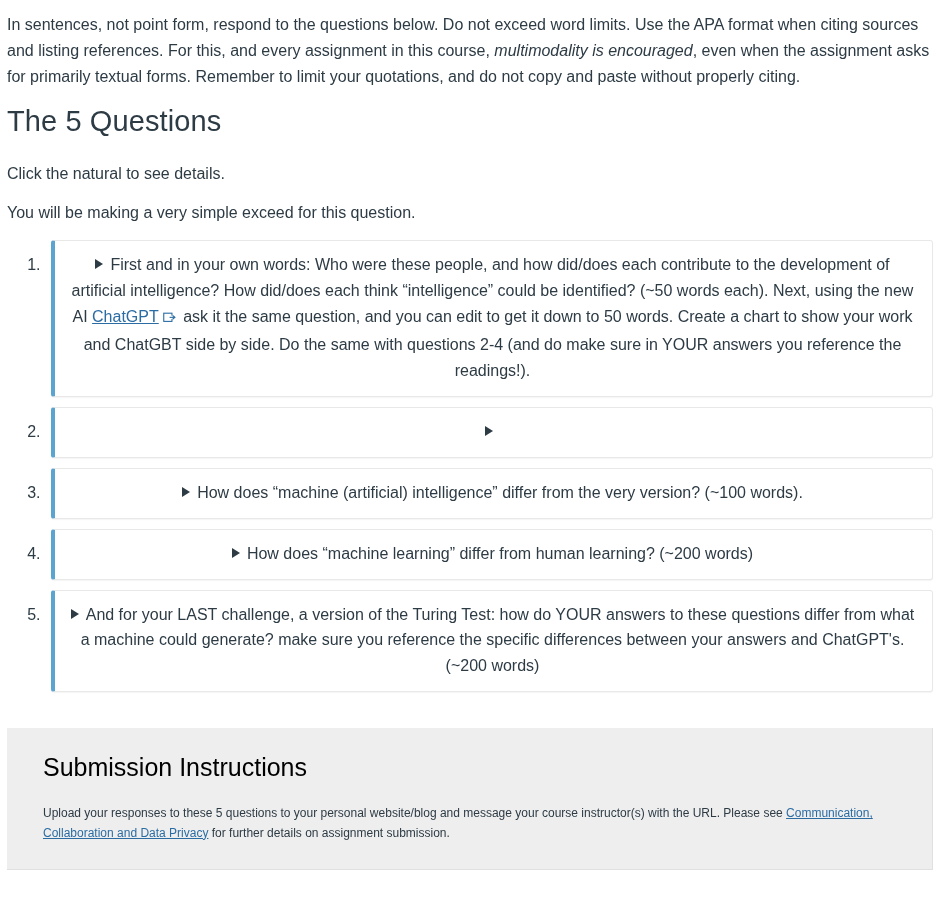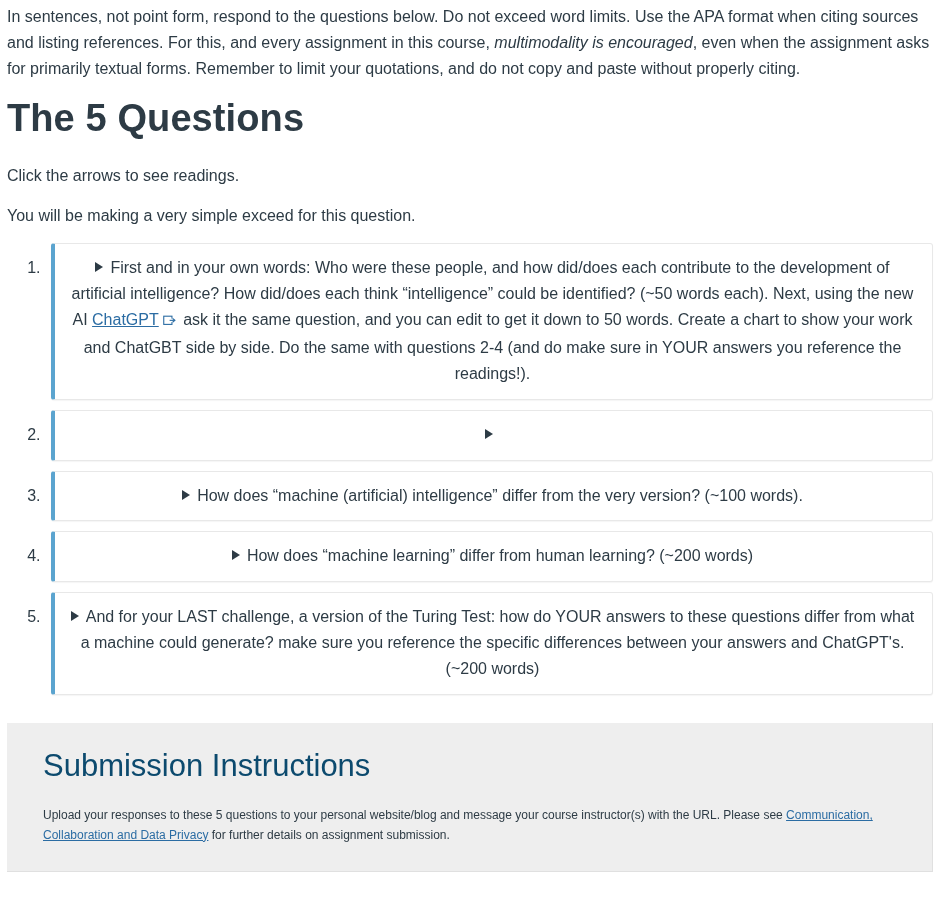--- a/index.html
+++ b/index.html
@@ -12,39 +12,39 @@
     height: 899px;
     font-family: "Liberation Sans", sans-serif;
     color: #2d3b45;
     font-size: 16px;
     line-height: 1.55;
     overflow: hidden;
     position: relative;
   }
 
   .page {
-    padding: 4px 7px;
+    padding: 12px 7px;
     box-sizing: border-box;
     width: 940px;
   }
 
   p.body-text {
     margin: 0 0 14px 0;
     font-size: 16px;
     line-height: 1.62;
     color: #2d3b45;
   }
 
   .intro {
     margin: 6px 0 22px 0;
   }
 
   h2.section-title {
-    font-size: 38px;
-    font-weight: 700;
+    font-size: 29px;
+    font-weight: 400;
     line-height: 1.2;
     margin: 0 0 22px 0;
     color: #2d3b45;
     letter-spacing: .1px;
   }
 
   em { font-style: italic; }
 
   
   ol.questions {
@@ -104,43 +104,43 @@
     margin: 14px 0 0 0;
     background: #eeeeee;
     border-right: 1px solid #e0e0e0;
     border-bottom: 1px solid #e0e0e0;
     padding: 24px 30px 26px 36px;
     box-sizing: border-box;
     width: 926px;
     margin-left: 7px;
   }
   .submission h3 {
-    font-size: 31px;
+    font-size: 25px;
     font-weight: 400;
     margin: 0 0 22px 0;
     line-height: 1.2;
-    color: #0c4a6e;
+    color: #000000;
   }
   .submission p {
     margin: 0;
     font-size: 12px;
     line-height: 1.62;
     color: #2d3b45;
   }
 </style>
 </head>
 <body>
 
 <div class="page">
 
   <p class="body-text intro"><span>In sentences, not point form, respond to the questions below. Do not exceed word limits. Use the APA format when citing sources and listing references. For this, and every assignment in this course, </span><em>multimodality is encouraged</em><span>, even when the assignment asks for primarily textual forms. Remember to limit your quotations, and do not copy and paste without properly citing.</span></p>
 
   <h2 class="section-title">The 5 Questions</h2>
 
-  <p class="body-text">Click the arrows to see readings.</p>
+  <p class="body-text">Click the natural to see details.</p>
 
   <p class="body-text">You will be making a very simple exceed for this question.</p>
 
   <ol class="questions">
 
     <li>
       <div class="qbox">
         <p class="qtext"><span class="marker-triangle"></span><span>First and in your own words:  Who were these people, and how did/does each contribute to the development of artificial intelligence? How did/does each think “intelligence” could be identified? (~50 words each). Next, using the new AI </span><a class="link" href="#">ChatGPT</a><span class="ext-icon"><svg width="14" height="13" viewBox="0 0 14 13">
                 <rect x="0.75" y="2.2" width="8.2" height="8.2" fill="none" stroke="#2b6ca3" stroke-width="1.1"></rect>
                 <rect x="6.2" y="4.6" width="6" height="3.5" fill="#ffffff"></rect>

